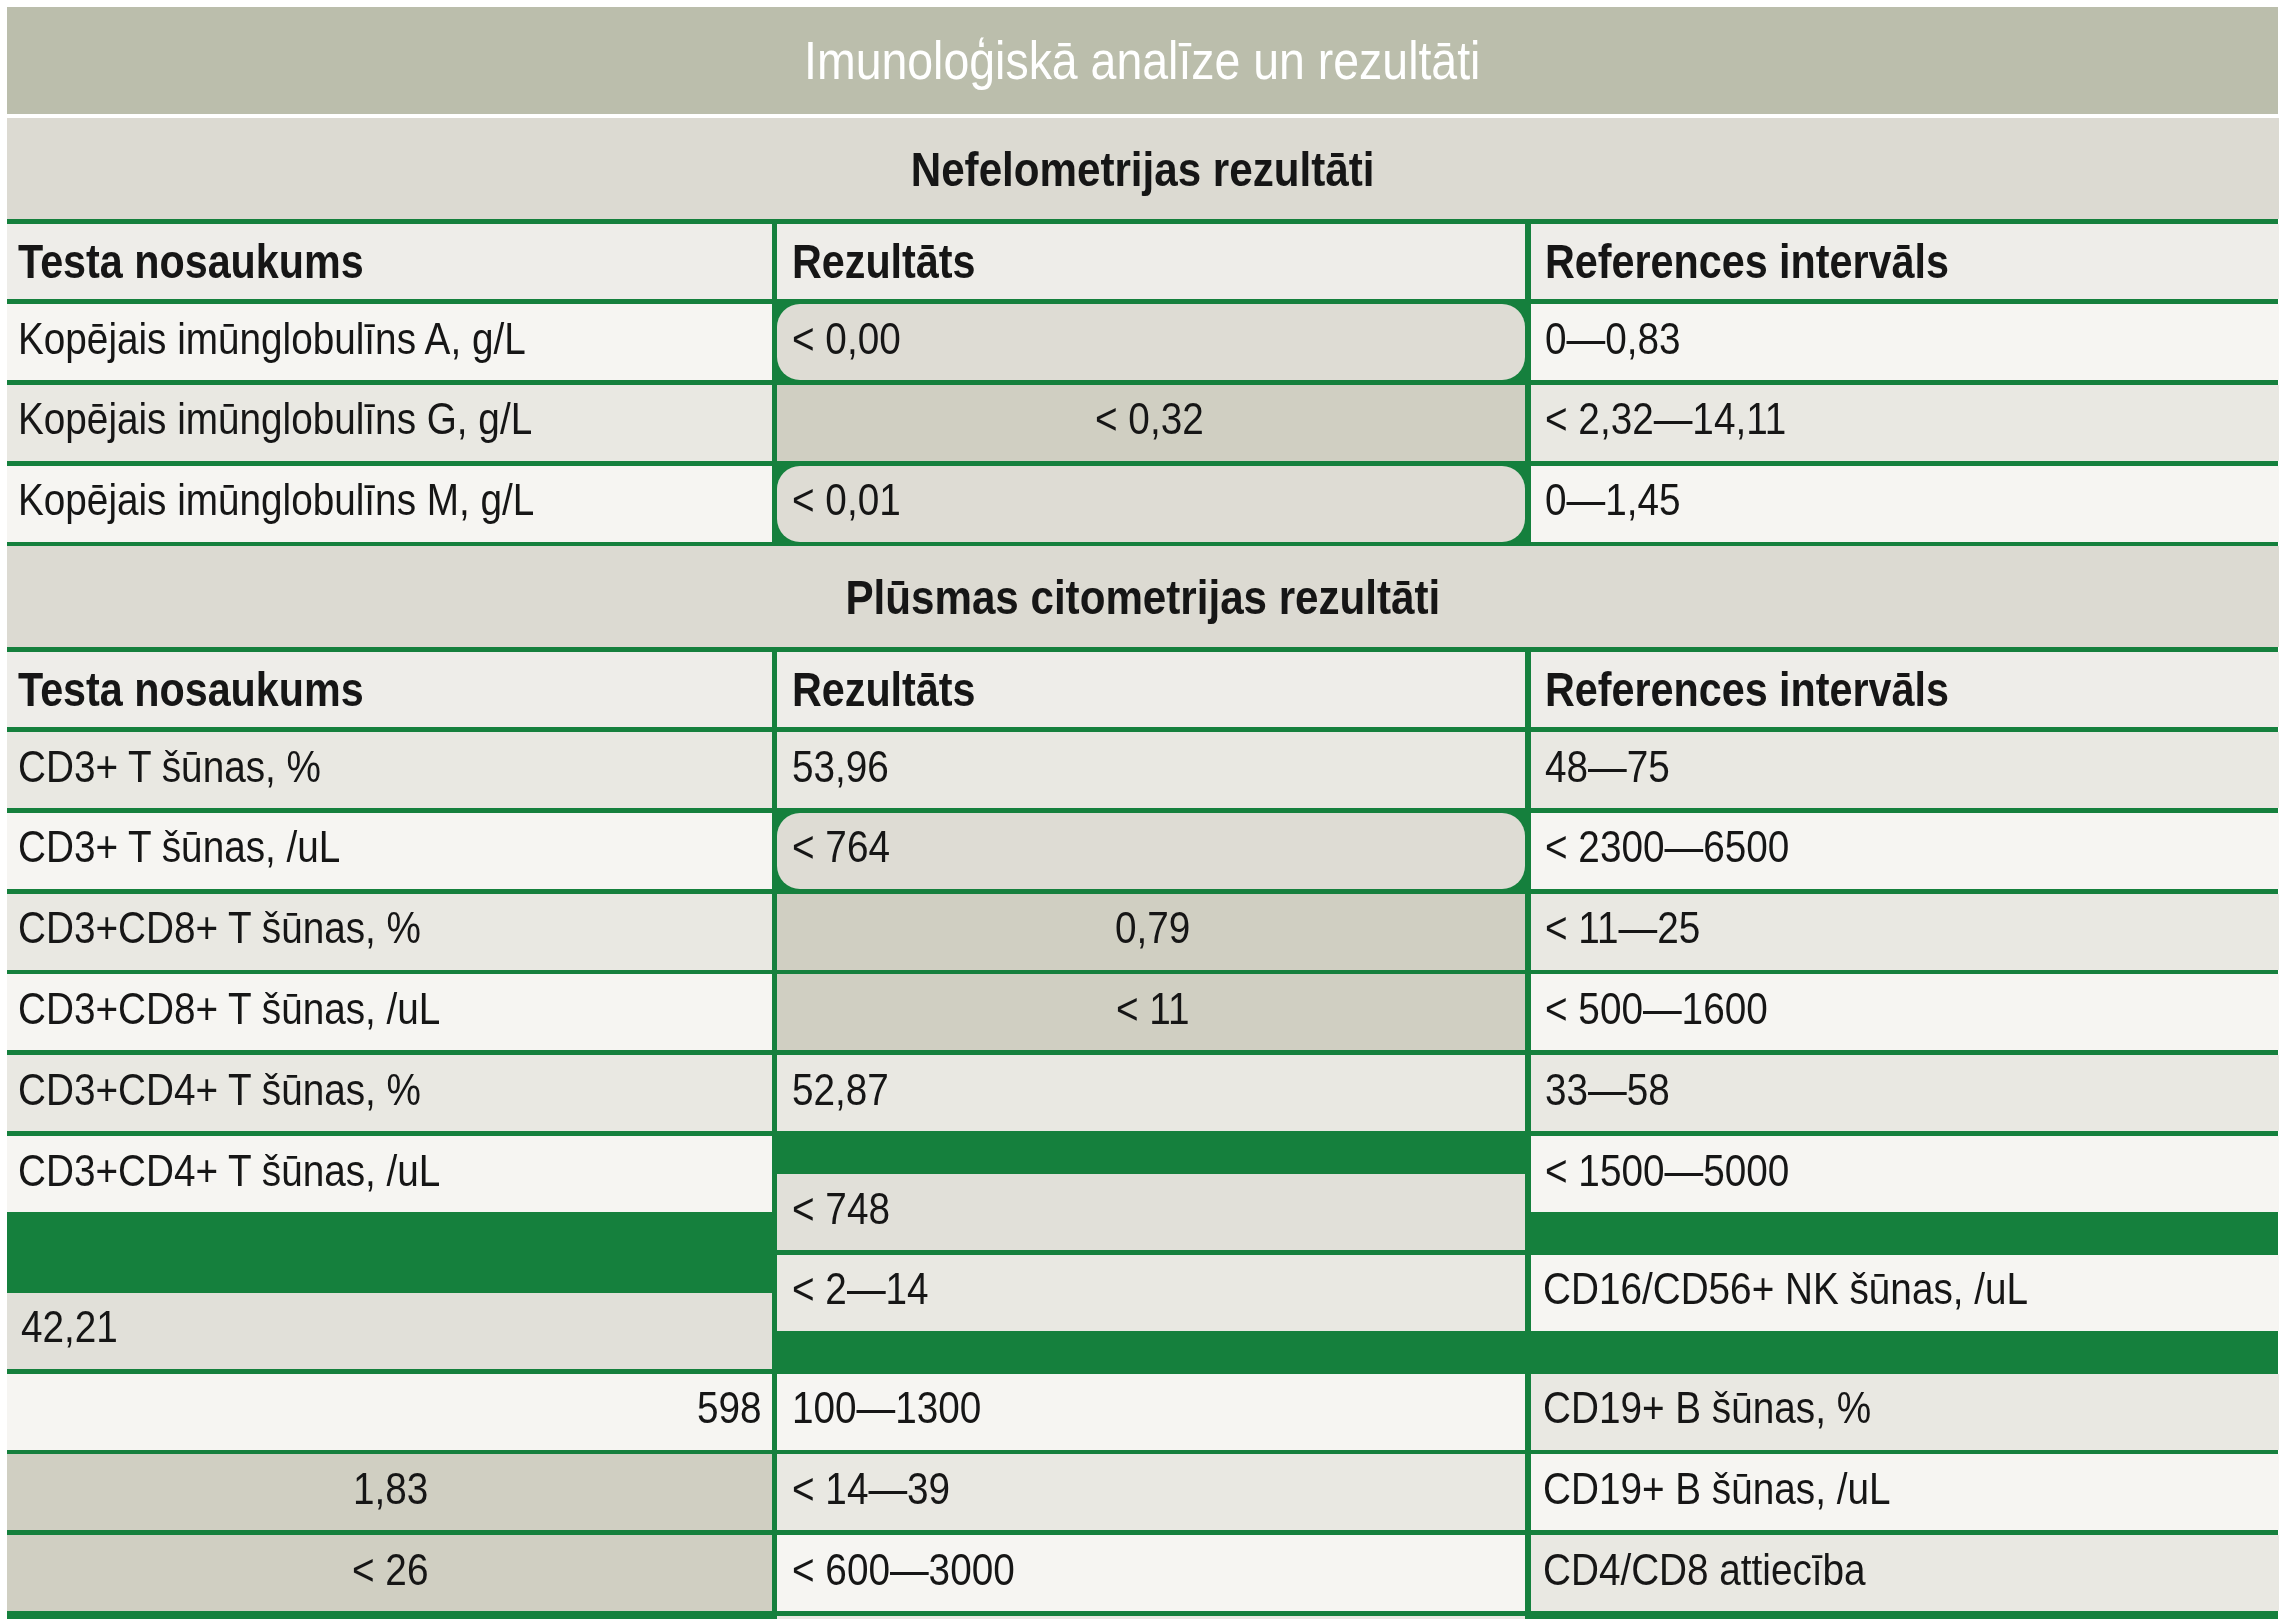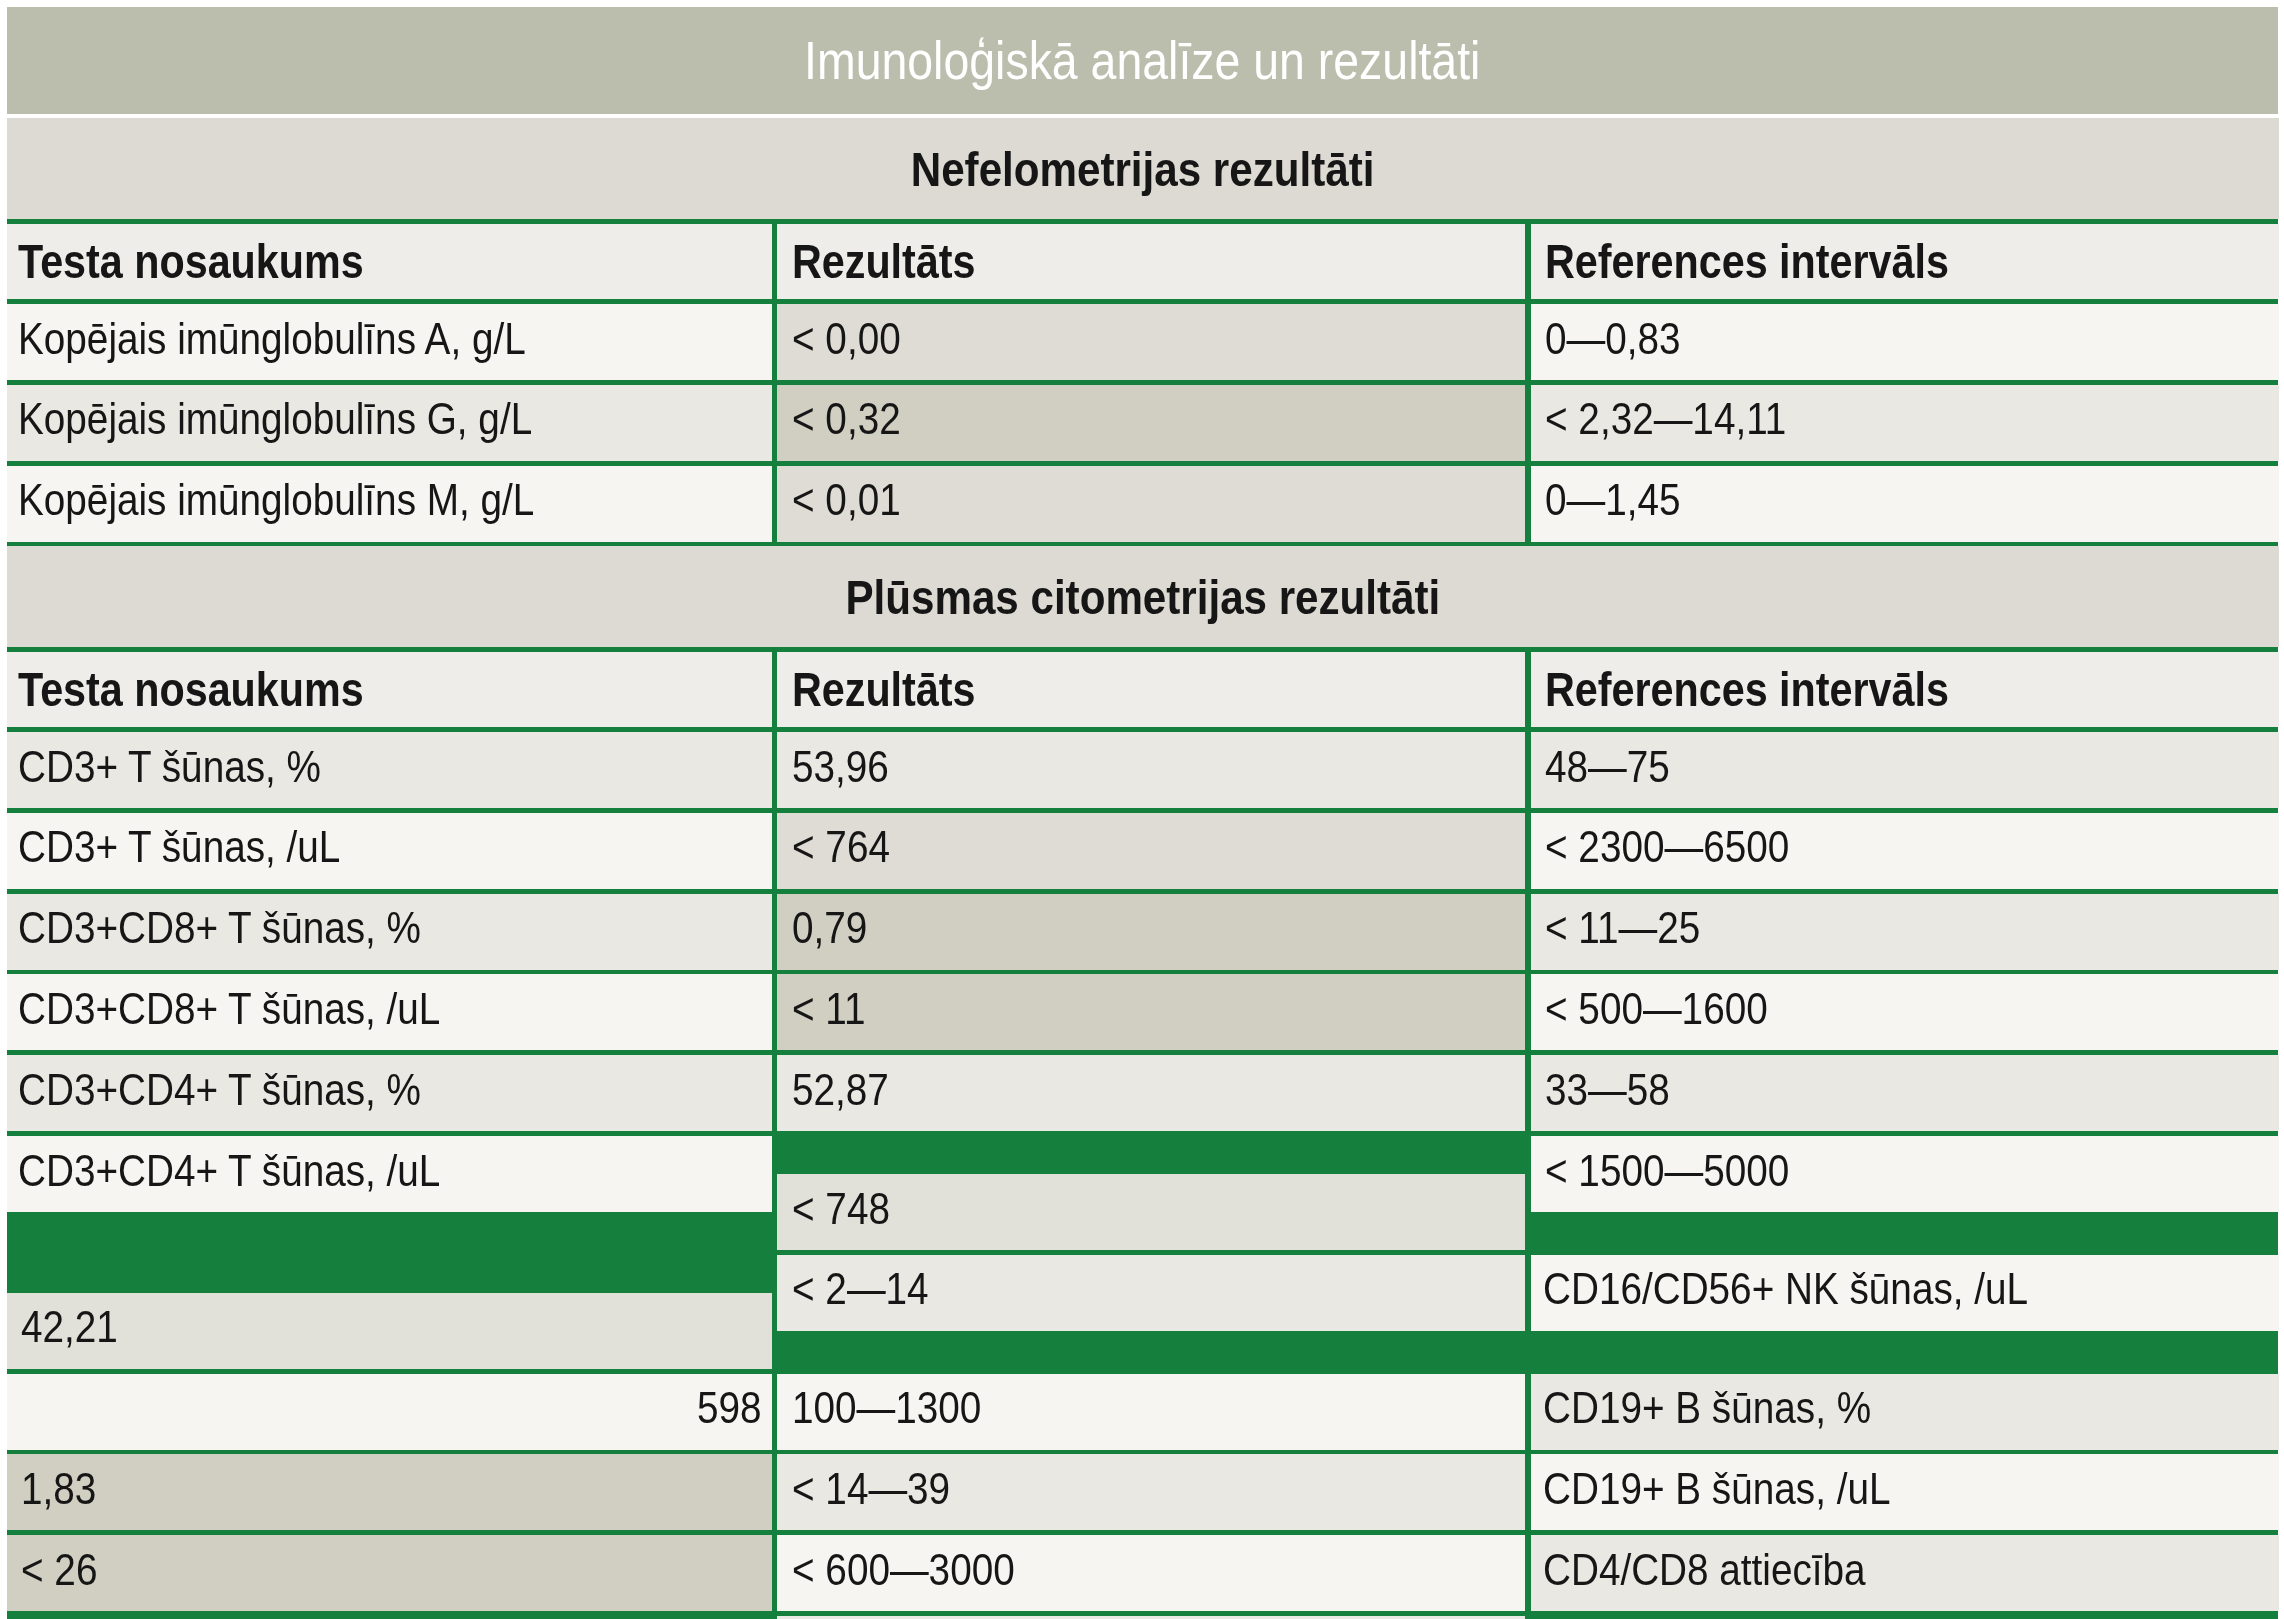--- a/index.html
+++ b/index.html
@@ -55,22 +55,22 @@
     box-sizing: border-box;
     white-space: nowrap;
     overflow: hidden;
   }
   .cell.col2, .cell.col3, .colhead.col2, .colhead.col3 { padding-left: 14.3px; }
   .stripe-light { background: var(--row_light_bg, #f6f5f2); }
   .stripe-gray  { background: var(--row_gray_bg, #e9e8e2); }
   .result-hl-none-light   { background: var(--row_light_bg, #f6f5f2); text-align: right; }
   .result-hl-none-gray    { background: var(--row_gray_bg, #eae9e4); }
   .result-hl-light        { background: var(--result_highlight_light, #e1e0d9); margin-top: 38px; }
-  .result-hl-medium       { background: var(--result_highlight_medium, #dedcd4); }
-  .result-hl-strong       { background: var(--result_highlight_strong, #d0cfc2); }
+  .result-hl-medium       { background: var(--result_highlight_medium, #dedcd4); border-radius: 23px; }
+  .result-hl-strong       { background: var(--result_highlight_strong, #d0cfc2); text-align: center; }
   
   .cnd {
     display: inline-block;
     transform: scaleX(0.86);
     transform-origin: 0 50%;
     white-space: nowrap;
   }
   .centered .cnd { transform-origin: 50% 50%; }
 </style>
 </head>

